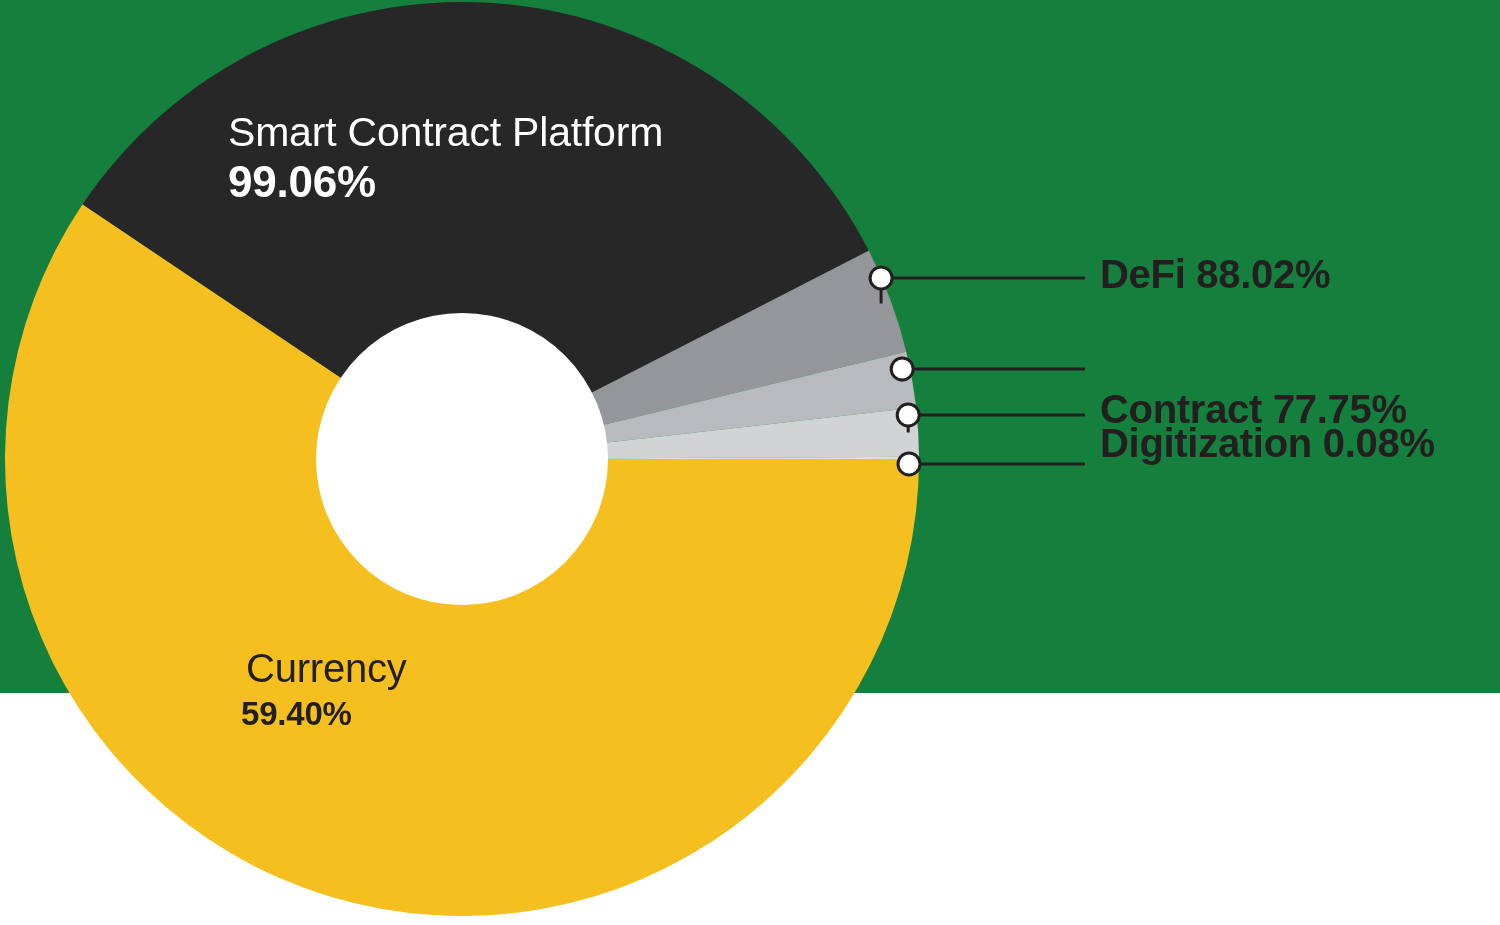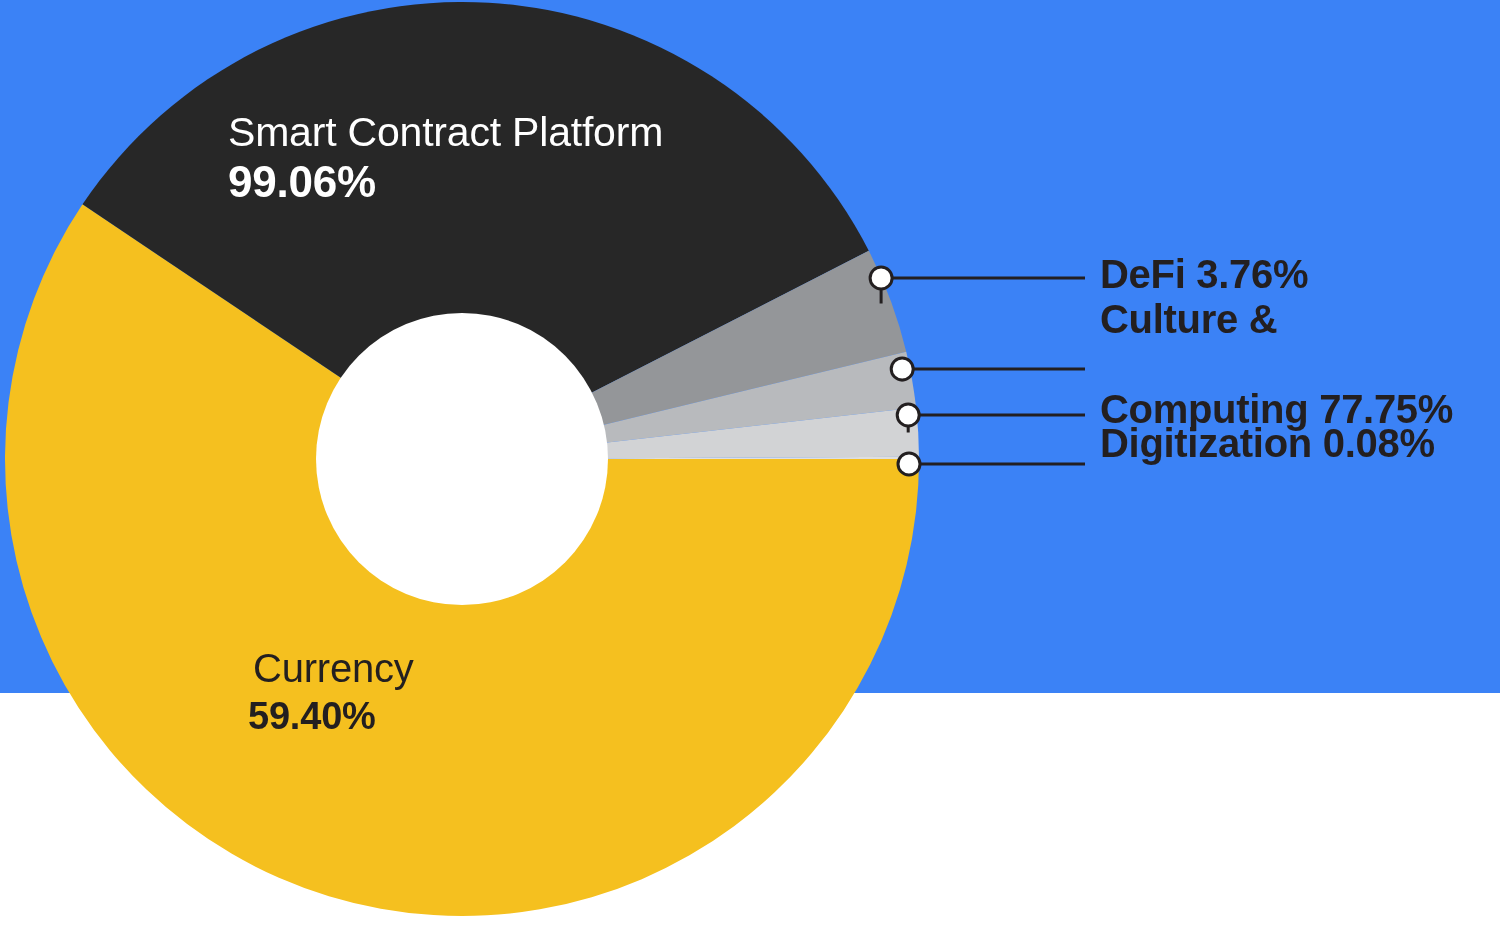--- a/index.html
+++ b/index.html
@@ -5,21 +5,21 @@
   * { margin:0; padding:0; box-sizing:border-box; }
   html, body {
     width:1500px; height:925px;
     background:#ffffff;
     font-family:"Liberation Sans", sans-serif;
     overflow:hidden;
   }
   #stage {
     position:relative;
     width:1500px; height:693px;
-    background:#3b82f6;
+    background:#15803d;
   }
   #donut-svg {
     position:absolute;
     left:0; top:0;
     width:1500px; height:925px;
   }
   .lbl {
     position:absolute;
     white-space:nowrap;
     line-height:1.0;
@@ -35,25 +35,25 @@
     display:block;
     font-size:44px;
     font-weight:700;
     margin-top:7px;
   }
   #label-smart-contract-platform {
     left:228px; top:112px;
     color:#ffffff;
   }
   #label-currency {
-    left:253px; top:648px;
+    left:246px; top:648px;
     color:#231f20;
   }
   #label-currency .name { font-size:40px; }
-  #label-currency .pct  { font-size:38px; margin-top:9px; margin-left:-5px; }
+  #label-currency .pct  { font-size:33px; margin-top:9px; margin-left:-5px; }
 
   
   .callout {
     position:absolute;
     color:#231f20;
     font-size:40px;
     letter-spacing:-0.3px;
     line-height:1.06;
   }
   .callout .name { font-weight:700; }
@@ -98,33 +98,30 @@
   </div>
 
   <div class="lbl inner-label" id="label-currency">
     <span class="name">Currency</span>
     <span class="pct">59.40%</span>
   </div>
 
   <div class="callout" id="callout-defi">
     <span class="l1">
       <span class="name">DeFi</span>
-      <span class="pct">3.76%</span>
+      <span class="pct">88.02%</span>
     </span>
   </div>
 
   <div class="callout" id="callout-culture">
-    <span class="l1">
-      <span class="name">Culture &amp;</span>
-    </span>
   </div>
 
   <div class="callout" id="callout-computing">
     <span class="l1">
-      <span class="name">Computing</span>
+      <span class="name">Contract</span>
       <span class="pct">77.75%</span>
     </span>
   </div>
 
   <div class="callout" id="callout-digitization">
     <span class="l1">
       <span class="name">Digitization</span>
       <span class="pct">0.08%</span>
     </span>
   </div>

